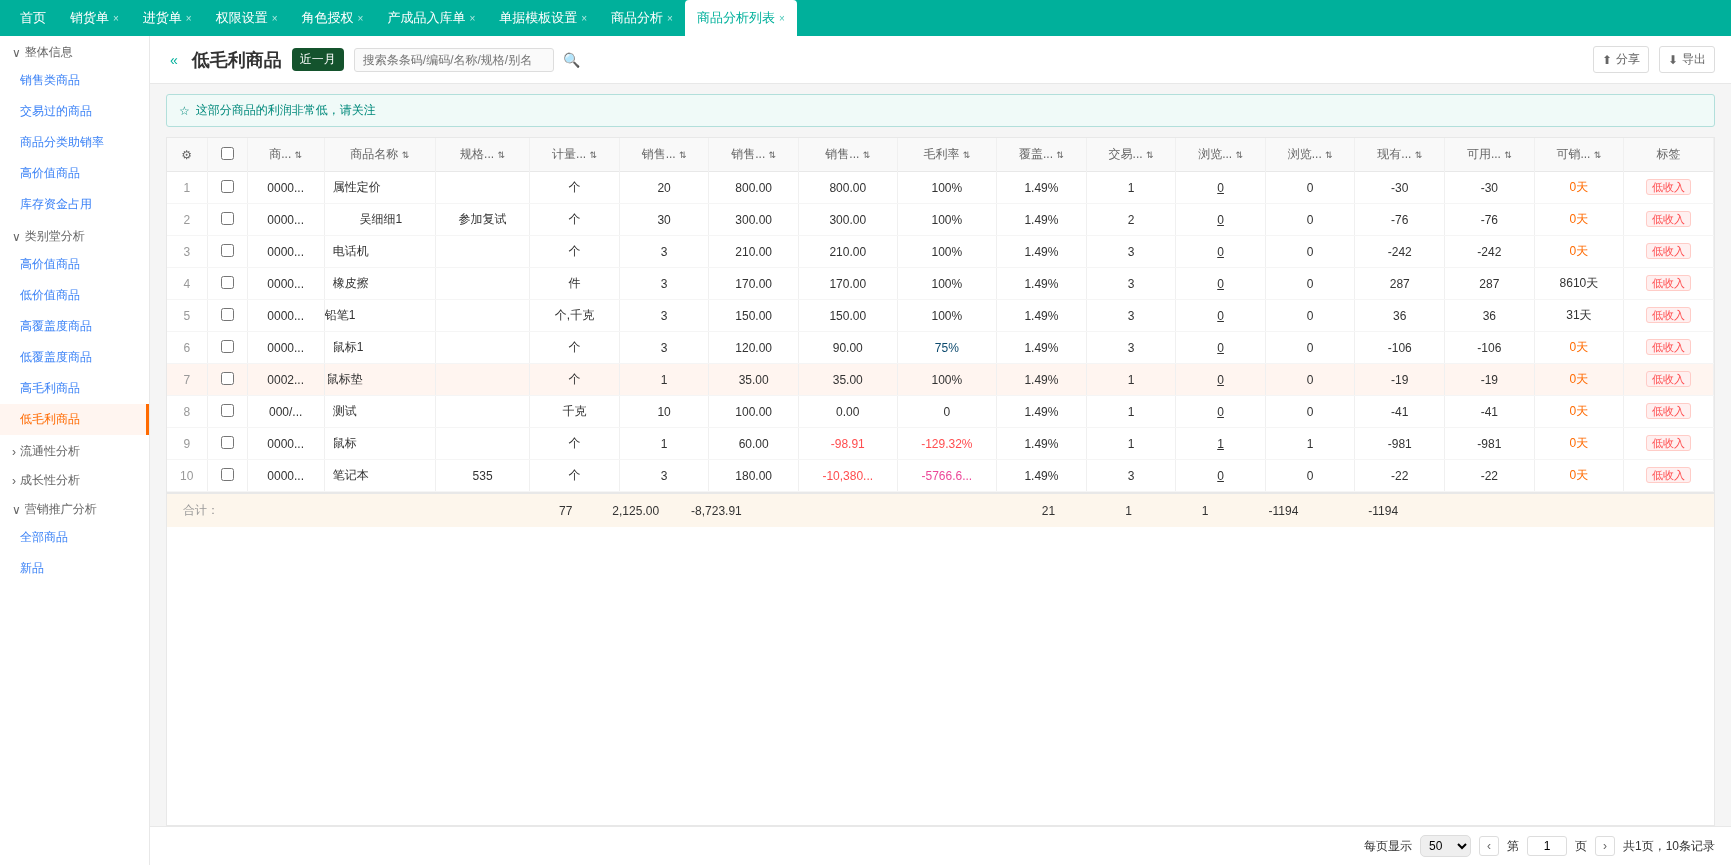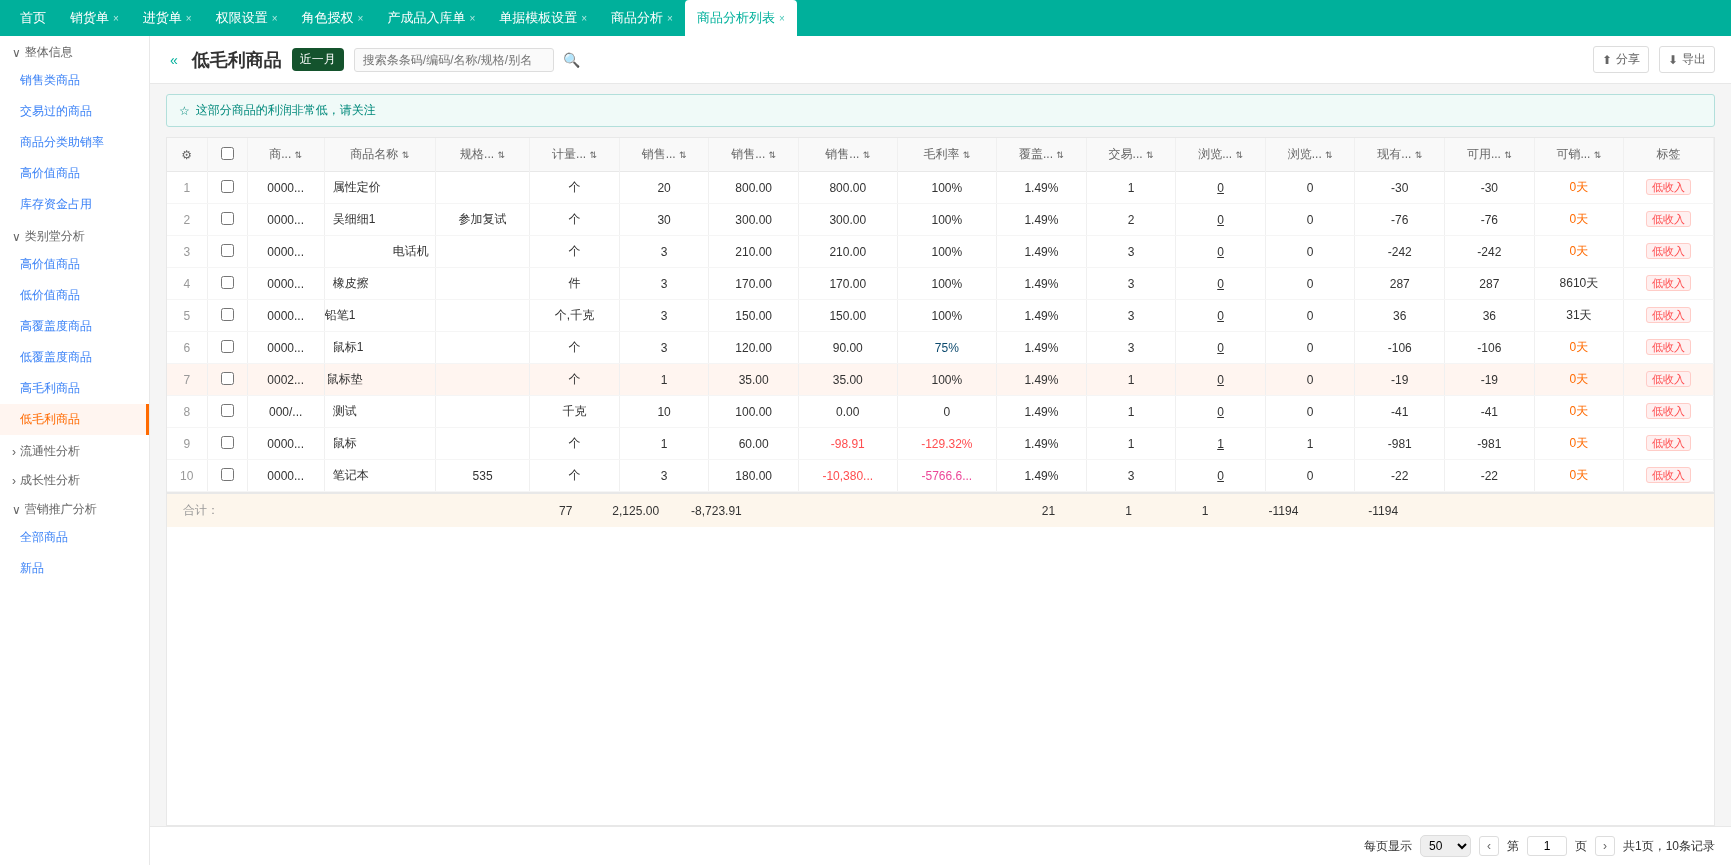--- a/index.html
+++ b/index.html
@@ -342,41 +342,41 @@
       <td>0</td>
       <td>-30</td>
       <td>-30</td>
       <td style="color:#ff6a00">0天</td>
       <td><span class="tag-low-income">低收入</span></td>
     </tr>
             <tr>
       <td class="col-seq">2</td>
       <td><input type="checkbox" style=""></td>
       <td>0000...</td>
-      <td style="color:#333; text-align:left; padding-left:8px;">吴细细1</td>
+      <td style="color:#333; text-align:center; padding-left:8px;">吴细细1</td>
       <td>参加复试</td>
       <td>个</td>
       <td>30</td>
       <td>300.00</td>
       <td style="color:#333">300.00</td>
       <td style="color:#333">100%</td>
       <td>1.49%</td>
       <td>2</td>
       <td class="link-underline">0</td>
       <td>0</td>
       <td>-76</td>
       <td>-76</td>
       <td style="color:#ff6a00">0天</td>
       <td><span class="tag-low-income">低收入</span></td>
     </tr>
             <tr>
       <td class="col-seq">3</td>
       <td><input type="checkbox" style=""></td>
       <td>0000...</td>
-      <td style="color:#333; text-align:right; padding-left:8px;">电话机</td>
+      <td style="color:#333; text-align:left; padding-left:8px;">电话机</td>
       <td></td>
       <td>个</td>
       <td>3</td>
       <td>210.00</td>
       <td style="color:#333">210.00</td>
       <td style="color:#333">100%</td>
       <td>1.49%</td>
       <td>3</td>
       <td class="link-underline">0</td>
       <td>0</td>

